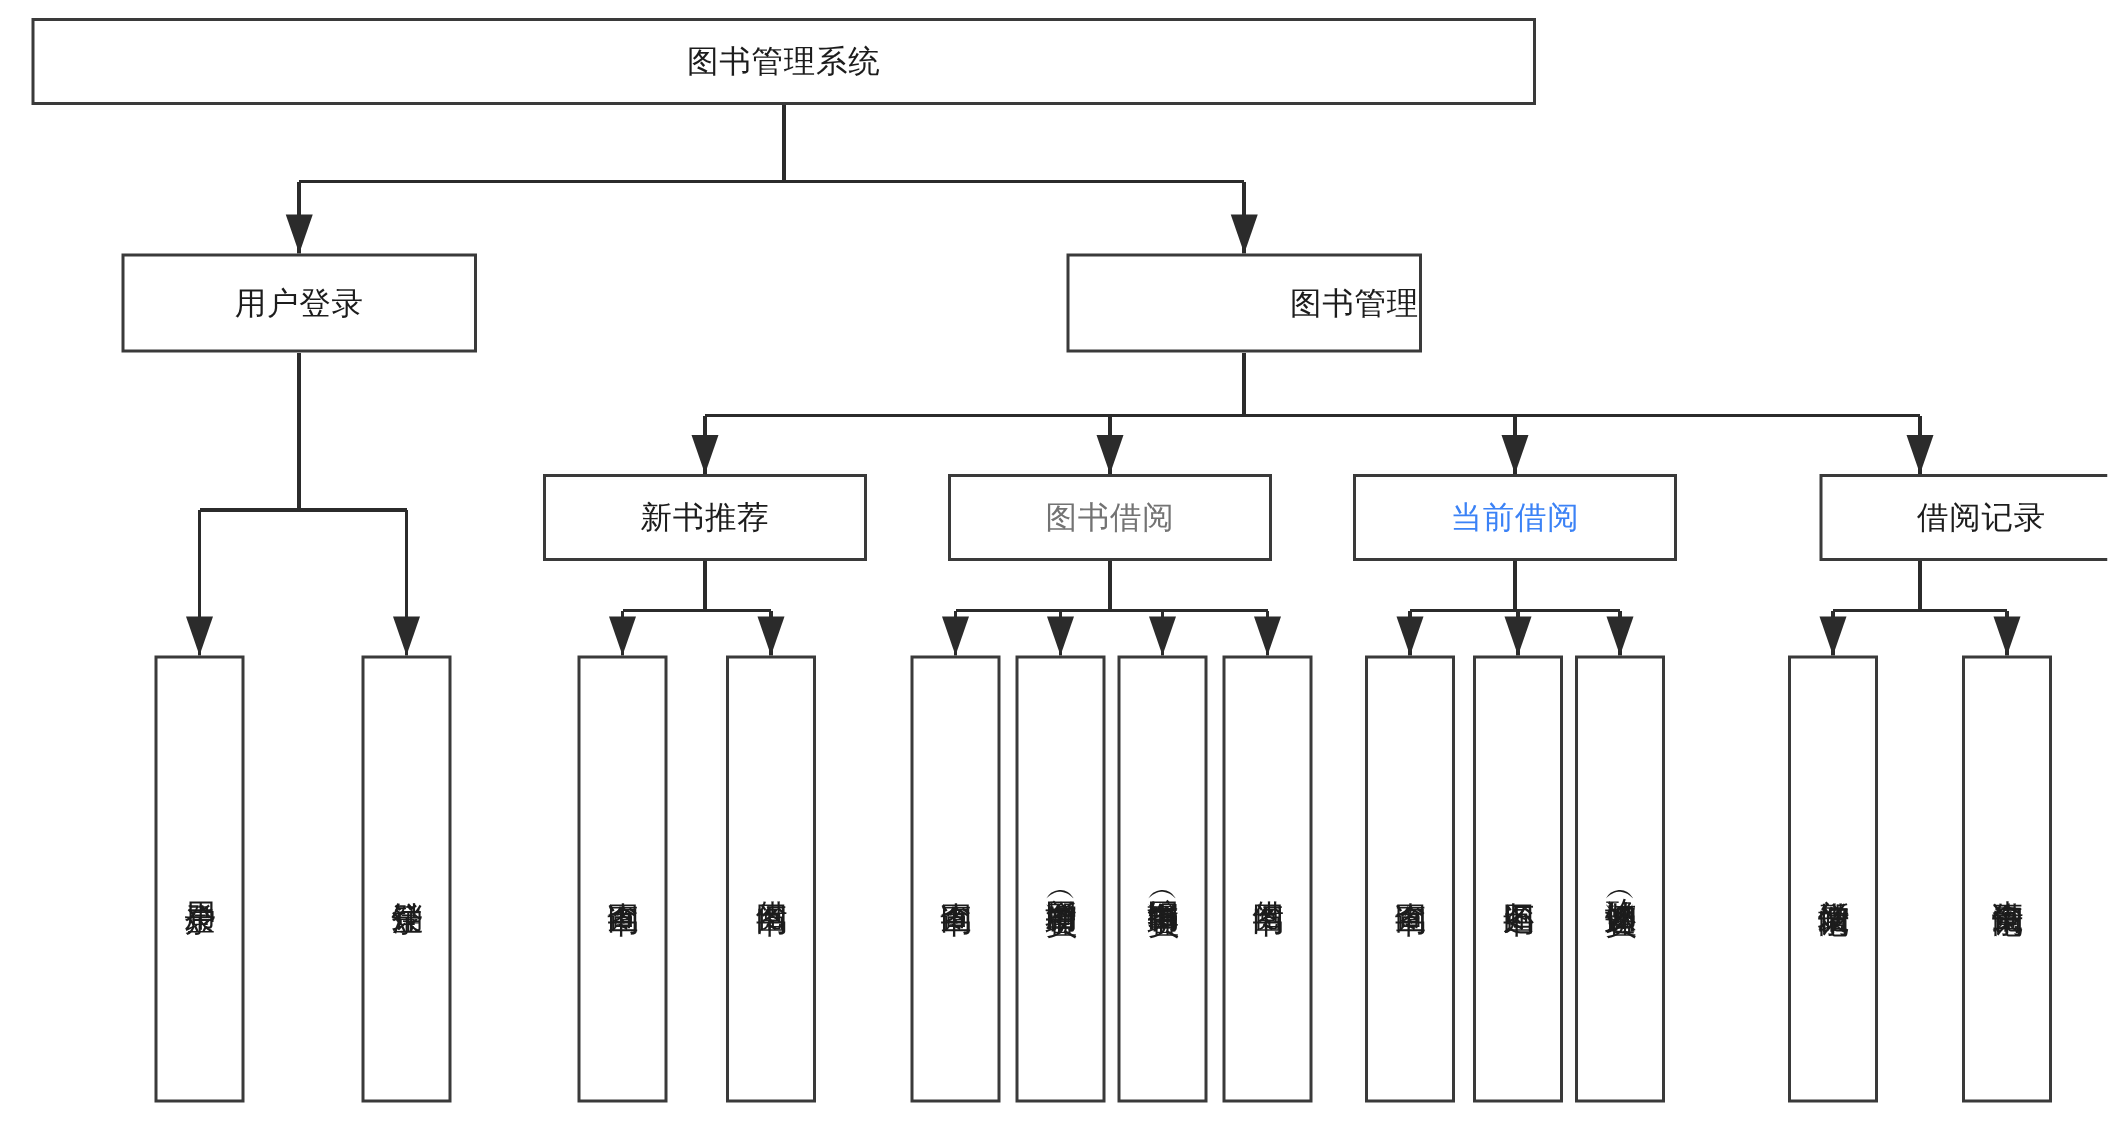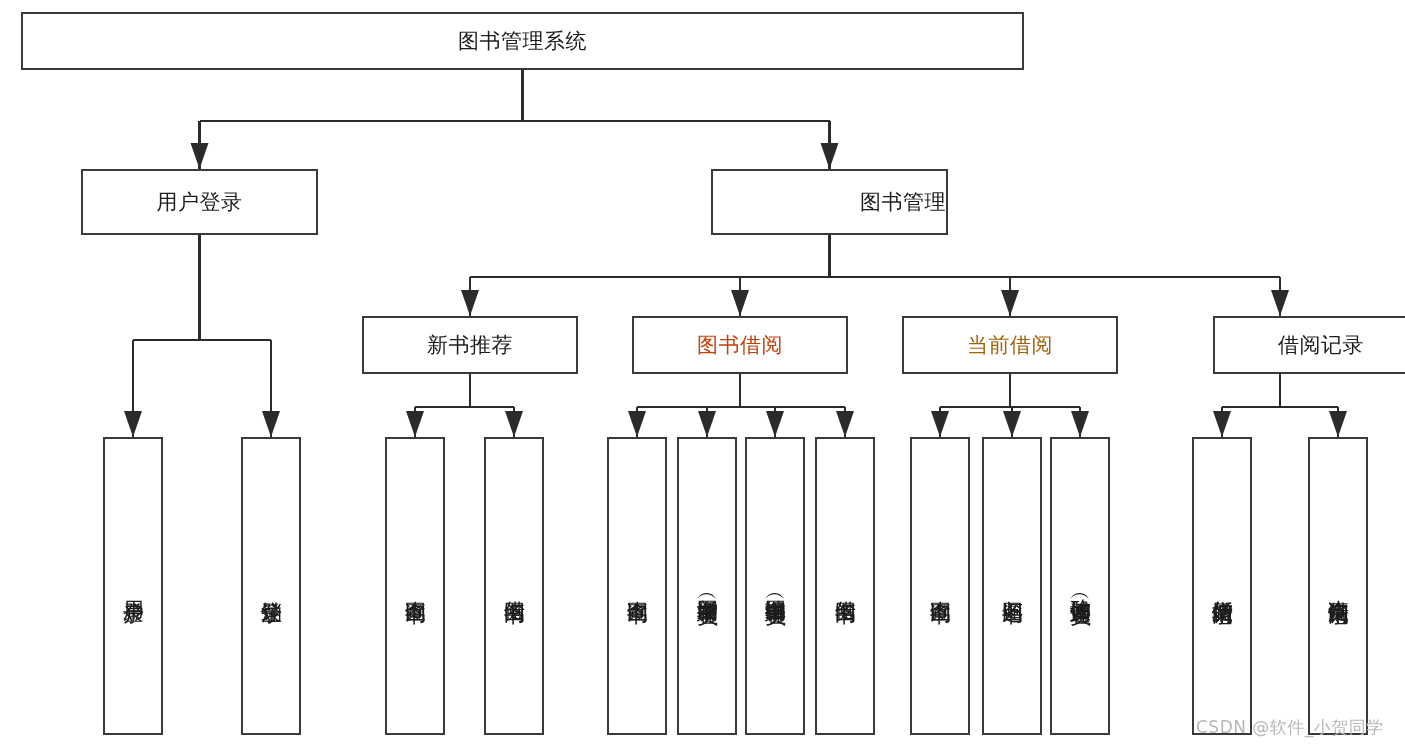--- a/index.html
+++ b/index.html
@@ -125,24 +125,24 @@
       <div class="node-box" style="left: 81px; top: 169px; width: 237px; height: 66px; border-color: rgb(58, 58, 58);">
         <span class="node-label-h" style="color: rgb(28, 28, 28);">用户登录</span>
       </div>
       <div class="node-box" style="left: 711px; top: 169px; width: 237px; height: 66px; border-color: rgb(58, 58, 58); justify-content: flex-end;">
         <span class="node-label-h" style="color: rgb(28, 28, 28);">图书管理</span>
       </div>
       <div class="node-box" style="left: 362px; top: 316px; width: 216px; height: 58px; border-color: rgb(58, 58, 58); justify-content: center;">
         <span class="node-label-h" style="color: rgb(28, 28, 28);">新书推荐</span>
       </div>
       <div class="node-box" style="left: 632px; top: 316px; width: 216px; height: 58px; border-color: rgb(58, 58, 58);">
-        <span class="node-label-h" style="color: #c2410c;">图书借阅</span>
+        <span class="node-label-h" style="color: #737373;">图书借阅</span>
       </div>
       <div class="node-box" style="left: 902px; top: 316px; width: 216px; height: 58px; border-color: rgb(58, 58, 58);">
-        <span class="node-label-h" style="color: #a16207;">当前借阅</span>
+        <span class="node-label-h" style="color: #3b82f6;">当前借阅</span>
       </div>
       <div class="node-box" style="left: 1172px; top: 316px; width: 216px; height: 58px; border-color: rgb(58, 58, 58); margin-left: 41px;">
         <span class="node-label-h" style="color: rgb(28, 28, 28);">借阅记录</span>
       </div>
       <div class="node-box" style="left: 103px; top: 437px; width: 60px; height: 298px; border-color: rgb(58, 58, 58);">
         <span class="node-label-v" style="color: rgb(28, 28, 28);">用户登录</span>
       </div>
       <div class="node-box" style="left: 241px; top: 437px; width: 60px; height: 298px; border-color: rgb(58, 58, 58);">
         <span class="node-label-v" style="color: rgb(28, 28, 28);">注销登录</span>
       </div>
@@ -173,14 +173,13 @@
       <div class="node-box" style="left: 1050px; top: 437px; width: 60px; height: 298px; border-color: rgb(58, 58, 58);">
         <span class="node-label-v" style="color: rgb(28, 28, 28);">确认归还（管理员）</span>
       </div>
       <div class="node-box" style="left: 1192px; top: 437px; width: 60px; height: 298px; border-color: rgb(58, 58, 58);">
         <span class="node-label-v" style="color: rgb(28, 28, 28);">新增借阅记录</span>
       </div>
       <div class="node-box" style="left: 1308px; top: 437px; width: 60px; height: 298px; border-color: rgb(58, 58, 58);">
         <span class="node-label-v" style="color: rgb(28, 28, 28);">查询借阅记录</span>
       </div>
     </div>
-  <div class="watermark" id="watermark" style="left:1196px; top:716px;">CSDN @软件_小贺同学</div>
 </div>
 
 </body></html>

